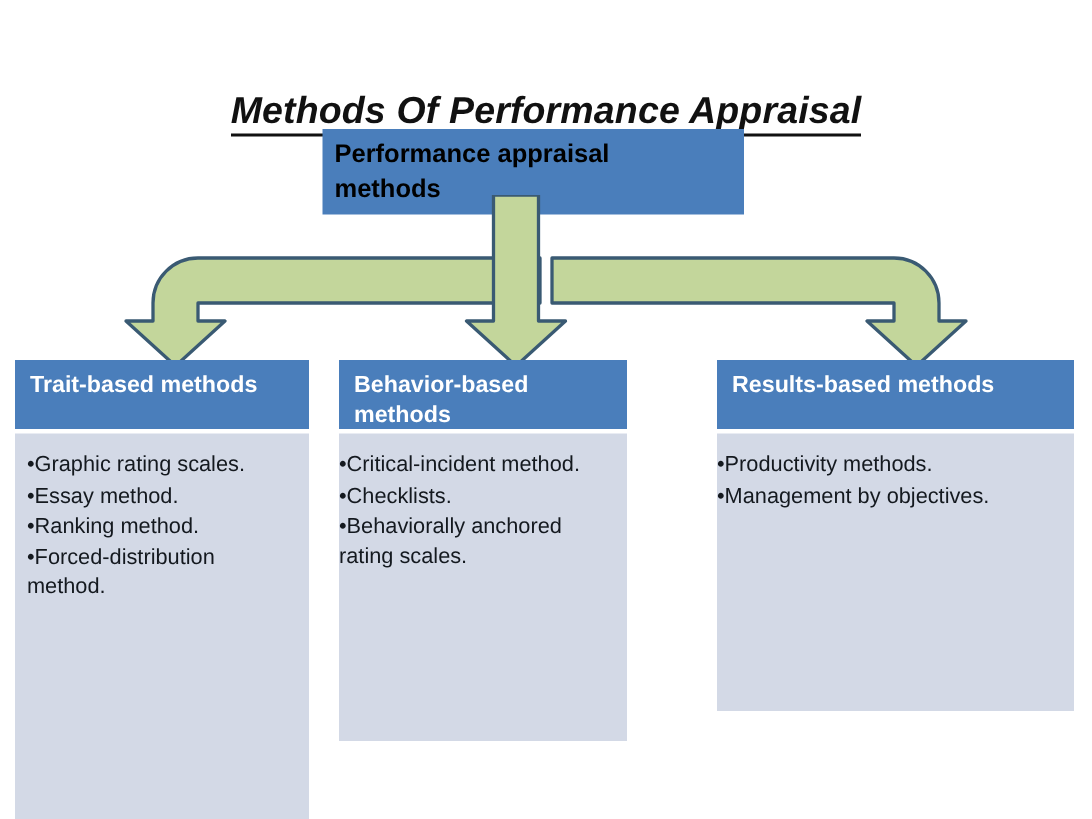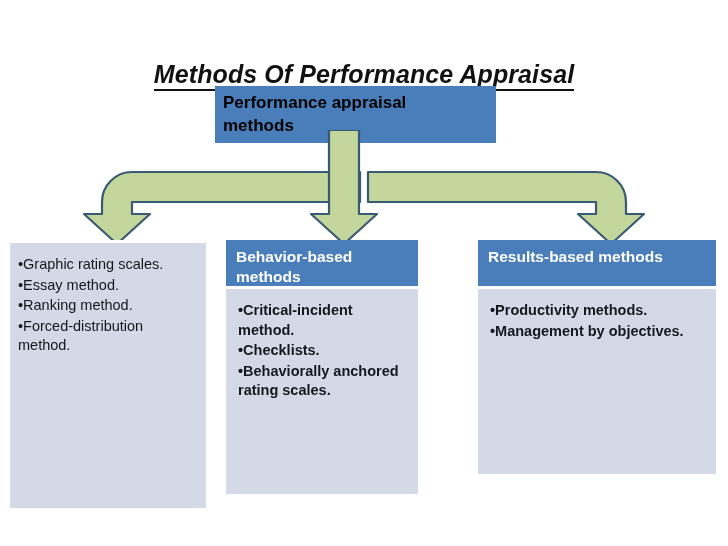--- a/index.html
+++ b/index.html
@@ -104,21 +104,21 @@
   }
 
   #col-trait      { left: 10px;  width: 196px; }
   #col-trait  .col-body { height: 268px; }
   #col-behavior   { left: 226px; width: 192px; }
   #col-behavior .col-body { height: 208px; }
   #col-results    { left: 478px; width: 238px; }
   #col-results .col-body { height: 188px; }
 
   #col-behavior .col-body,
-  #col-results  .col-body { padding-left: 12px; font-weight: bold; }
+  #col-results  .col-body { padding-left: 0; }
 </style>
 </head>
 <body>
 
 <div id="slide-title">
   <span class="ul">Methods Of Performance Appraisal</span>
 </div>
 
 <div id="root-box">
   <span class="root-text">Performance appraisal</span>
@@ -156,20 +156,23 @@
            L 359 0
            L 359 84
            L 377 84
            L 344 114
            L 311 84
            L 329 84
            Z" fill="#c3d69b" stroke="#3a5a73" stroke-width="2.2" stroke-linejoin="round"></path>
 </svg>
 
 <div class="column" id="col-trait">
+  <div class="col-header">
+    <span class="hdr-text">Trait-based methods</span>
+  </div>
   <div class="col-body">
     <ul class="bullet-list">
       <li><span class="bdot">•</span><span>Graphic rating scales.</span></li>
       <li><span class="bdot">•</span><span>Essay method.</span></li>
       <li><span class="bdot">•</span><span>Ranking method.</span></li>
       <li><span class="bdot">•</span><span>Forced-distribution method.</span></li>
     </ul>
   </div>
 </div>
 

